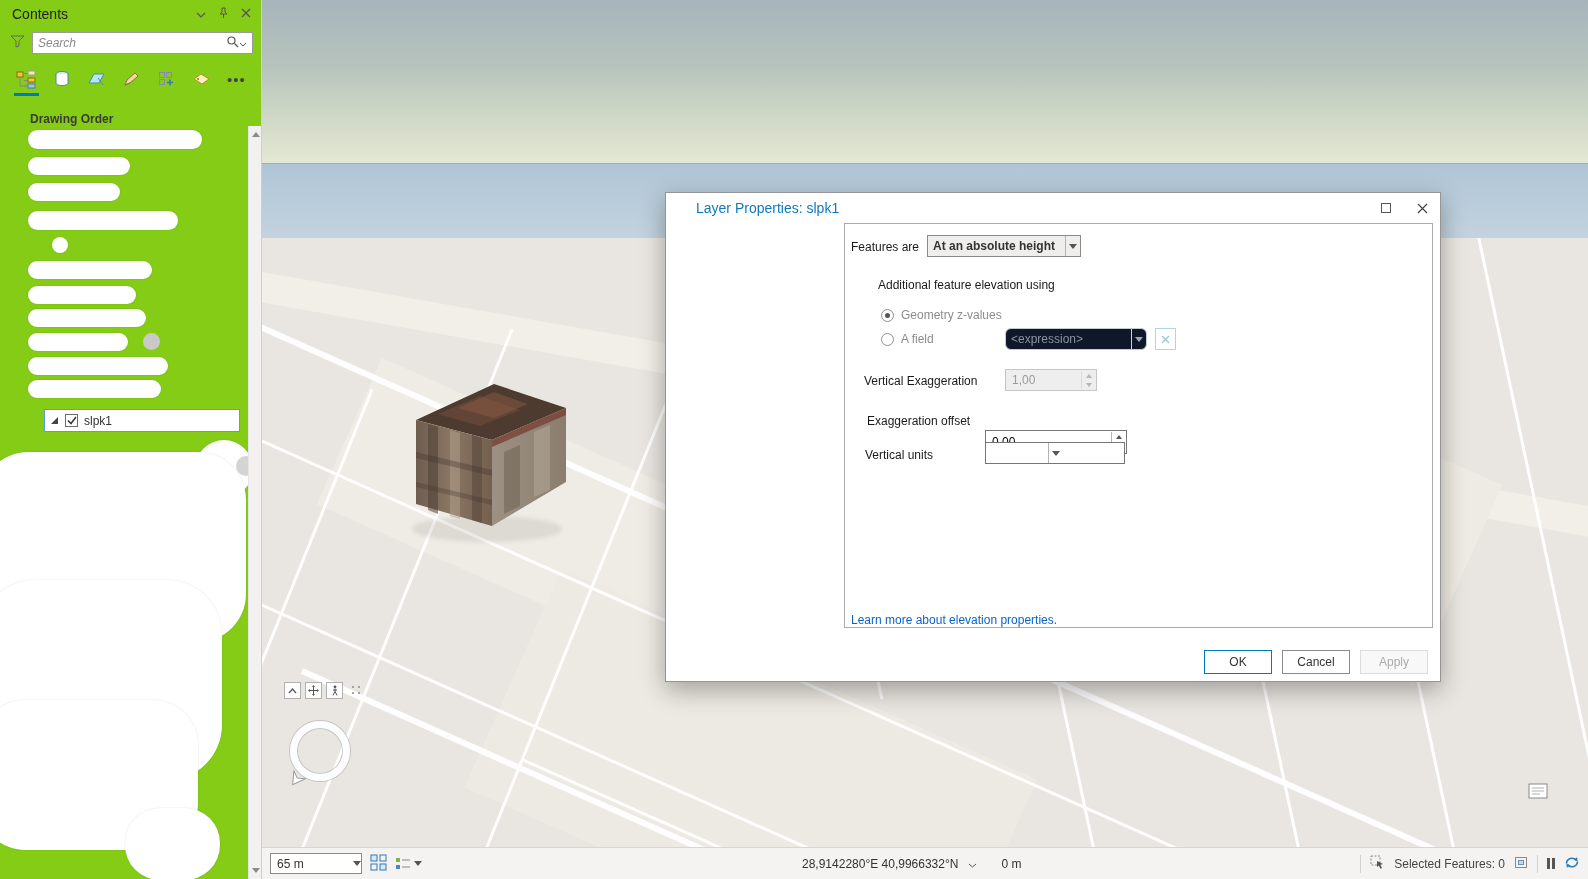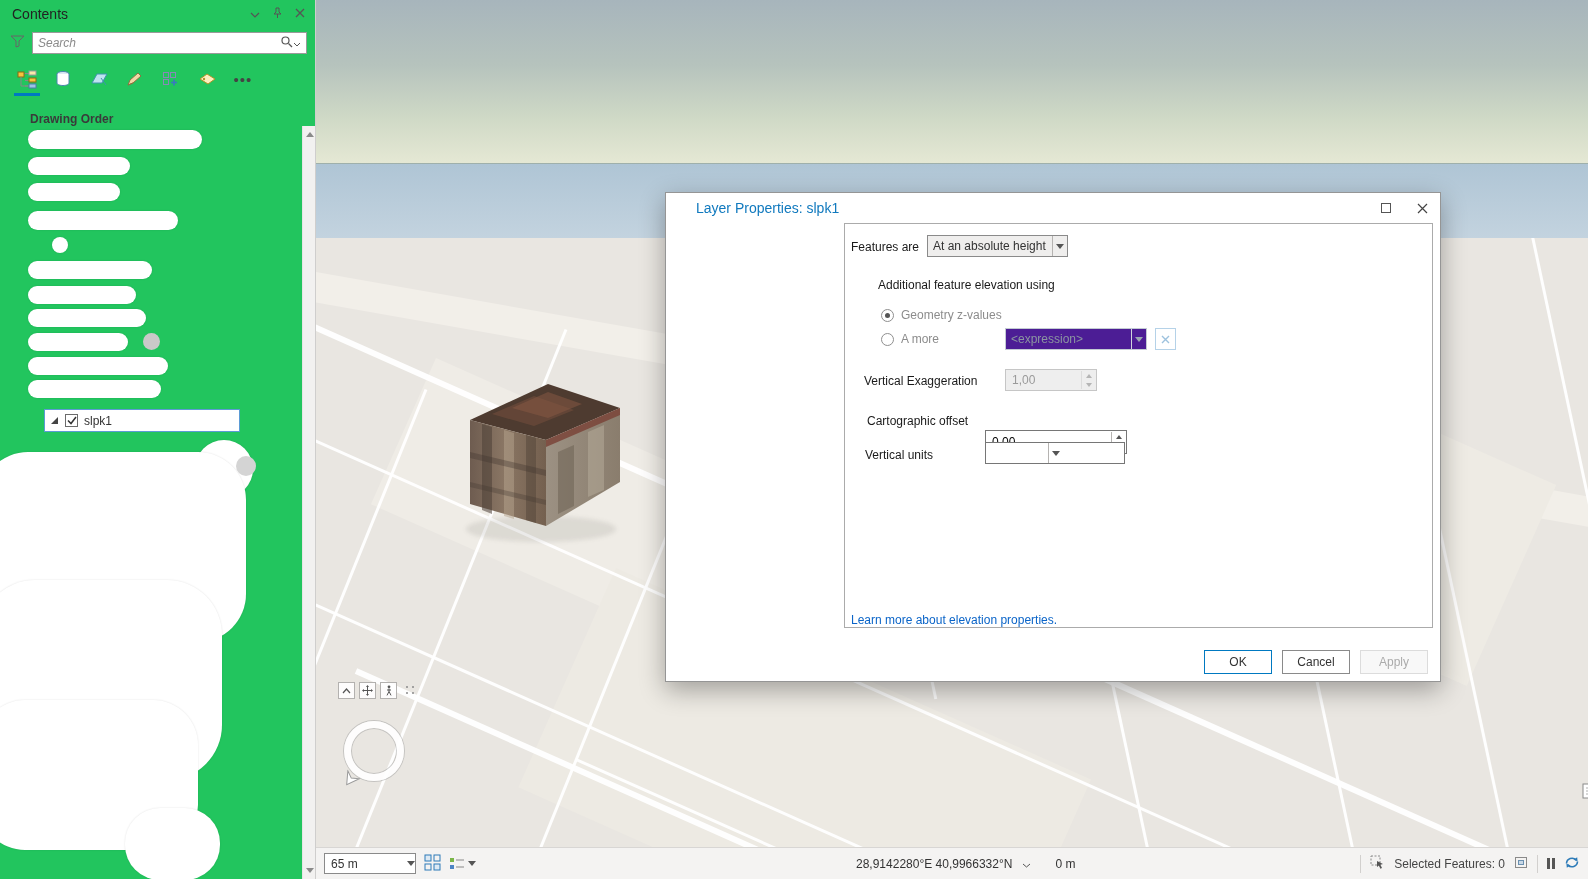--- a/index.html
+++ b/index.html
@@ -1,21 +1,21 @@
 <!DOCTYPE html>
 <html><head>
 <meta charset="utf-8">
 <style>
   * { box-sizing:border-box; margin:0; padding:0; }
   html,body { width:1588px; height:879px; overflow:hidden; }
   body { font-family:"Liberation Sans","DejaVu Sans",sans-serif; font-size:12px; color:#333; }
   .app { position:relative; width:1588px; height:879px; display:flex; background:#e9e7e3; overflow:hidden; }
 
   
-  .contents { position:relative; width:316px; height:100%; background:#22c55e; border-right:1px solid #cfcecd; flex:none; z-index:5; }
+  .contents { position:relative; width:262px; height:100%; background:#84cc16; border-right:1px solid #cfcecd; flex:none; z-index:5; }
   .c-header { display:flex; align-items:center; height:28px; padding:0 10px 0 12px; }
   .c-title { font-size:14px; color:#222; flex:1; }
   .c-hicons { display:flex; gap:12px; align-items:center; }
   .c-search-row { display:flex; align-items:center; gap:7px; padding:2px 8px 0 10px; height:28px; }
   .searchbox { flex:1; display:flex; align-items:center; height:22px; background:#fff; border:1px solid #9a9a9a; padding:0 5px; gap:0; }
   .searchbox input { flex:1; min-width:0; border:none; outline:none; font:inherit; font-style:italic; color:#555; background:transparent; }
   .searchbox input::placeholder { font-style:italic; color:#8a8a8a; }
   .c-toolbar { display:flex; align-items:center; gap:6px; padding:10px 10px 4px 12px; }
   .tool { position:relative; width:30px; height:26px; display:flex; align-items:center; justify-content:center; }
   .tool.active::after { content:""; position:absolute; left:2px; right:2px; bottom:-4px; height:3px; background:#0079c1; }
@@ -77,21 +77,21 @@
   .d-nav { position:absolute; left:10px; top:30px; width:156px; height:405px; border:1px solid #ababab; background:#fff; overflow:hidden; }
   .d-nav-item { height:23px; line-height:23px; padding-left:9px; color:#333; }
   .d-nav-item.first { background:#d8e2eb; }
   .d-nav-item.sel { background:#c3d9ee; font-weight:bold; }
   .d-content { position:absolute; left:178px; top:30px; width:589px; height:405px; border:1px solid #ababab; background:#fff; }
   .abs { position:absolute; }
   .combo { display:flex; align-items:center; height:22px; border:1px solid #8a8a8a; background:#efeeed; }
   .combo .val { flex:1; padding:0 5px; white-space:nowrap; overflow:hidden; }
   .combo .dd { width:15px; height:100%; display:flex; align-items:center; justify-content:center; border-left:1px solid #b5b3b1; }
   .combo.white { background:#fff; border-color:#767676;flex-direction:column; }
-  .combo.disabled { background:#4c1d95; border-color:#c3cbd3; color:#8b95a1; }
+  .combo.disabled { background:#0f172a; border-color:#c3cbd3; color:#8b95a1;border-radius:6px; }
   .combo.disabled .dd { border-left-color:#d0d6dc; }
   .radio { width:13px; height:13px; border-radius:50%; border:1px solid #8f8f8f; background:#fff; position:relative; flex:none; }
   .radio.checked::after { content:""; position:absolute; inset:3px; border-radius:50%; background:#555; }
   .radio-row { display:flex; align-items:center; gap:7px; color:#8c8c8c; }
   .numwrap { position:relative; }
   .numwrap input { width:100%; height:100%; border:none; outline:none; font:inherit; padding:0 18px 0 6px; background:transparent; }
   .spins { position:absolute; right:1px; top:1px; bottom:1px; width:14px; display:flex; flex-direction:column; border-left:1px solid #cfcfcf; }
   .spins span { flex:1; display:flex; align-items:center; justify-content:center; }
   .sp-up { width:0; height:0; border-left:3.5px solid transparent; border-right:3.5px solid transparent; border-bottom:4px solid #777; }
   .sp-dn { width:0; height:0; border-left:3.5px solid transparent; border-right:3.5px solid transparent; border-top:4px solid #777; }
@@ -411,37 +411,37 @@
             <svg width="11" height="11" viewBox="0 0 11 11">
               <path d="M1 1l9 9M10 1l-9 9" stroke="#444" stroke-width="1.2"></path>
             </svg>
           </span>
       </div>
     </div>
 
 
     <div class="d-content">
       <span class="abs dlabel" style="left:6px; top:16px;">Features are</span>
-      <div class="abs combo" style="left:82px; top:11px; width:141px;">
+      <div class="abs combo" style="left:82px; top:11px; width:154px;font-weight:bold;">
         <span class="val">At an absolute height</span>
         <span class="dd">
             <span class="caret"></span>
           </span>
       </div>
 
       <span class="abs dlabel" style="left:33px; top:54px;">Additional feature elevation using</span>
 
       <div class="abs radio-row" style="left:36px; top:84px;">
         <span class="radio checked"></span>
         <span>Geometry z-values</span>
       </div>
 
       <div class="abs radio-row" style="left:36px; top:108px;">
         <span class="radio"></span>
-        <span>A more</span>
+        <span>A field</span>
       </div>
       <div class="abs combo disabled" style="left:160px; top:104px; width:142px;">
         <span class="val">&lt;expression&gt;</span>
         <span class="dd">
             <span class="caret" style="border-top-color:#9aa6b2;"></span>
           </span>
       </div>
       <span class="abs clear-btn" style="left:310px; top:104px;">
         <svg width="9" height="9" viewBox="0 0 9 9">
             <path d="M1 1l7 7M8 1L1 8" stroke="#9dc2de" stroke-width="1.4"></path>
@@ -454,21 +454,21 @@
         <span class="spins">
             <span>
               <i class="sp-up"></i>
             </span>
             <span>
               <i class="sp-dn"></i>
             </span>
           </span>
       </div>
 
-      <span class="abs dlabel" style="left:22px; top:190px;">Cartographic offset</span>
+      <span class="abs dlabel" style="left:22px; top:190px;">Exaggeration offset</span>
       <div class="abs numwrap co-box" style="left:140px; top:184px; width:142px; height:24px;">
         <input type="text" value="0,00" style="">
         <span class="spins" style="border-left-color:#b5b3b1;">
             <span>
               <i class="sp-up" style="border-bottom-color:#555;"></i>
             </span>
             <span>
               <i class="sp-dn" style="border-top-color:#555;"></i>
             </span>
           </span>

